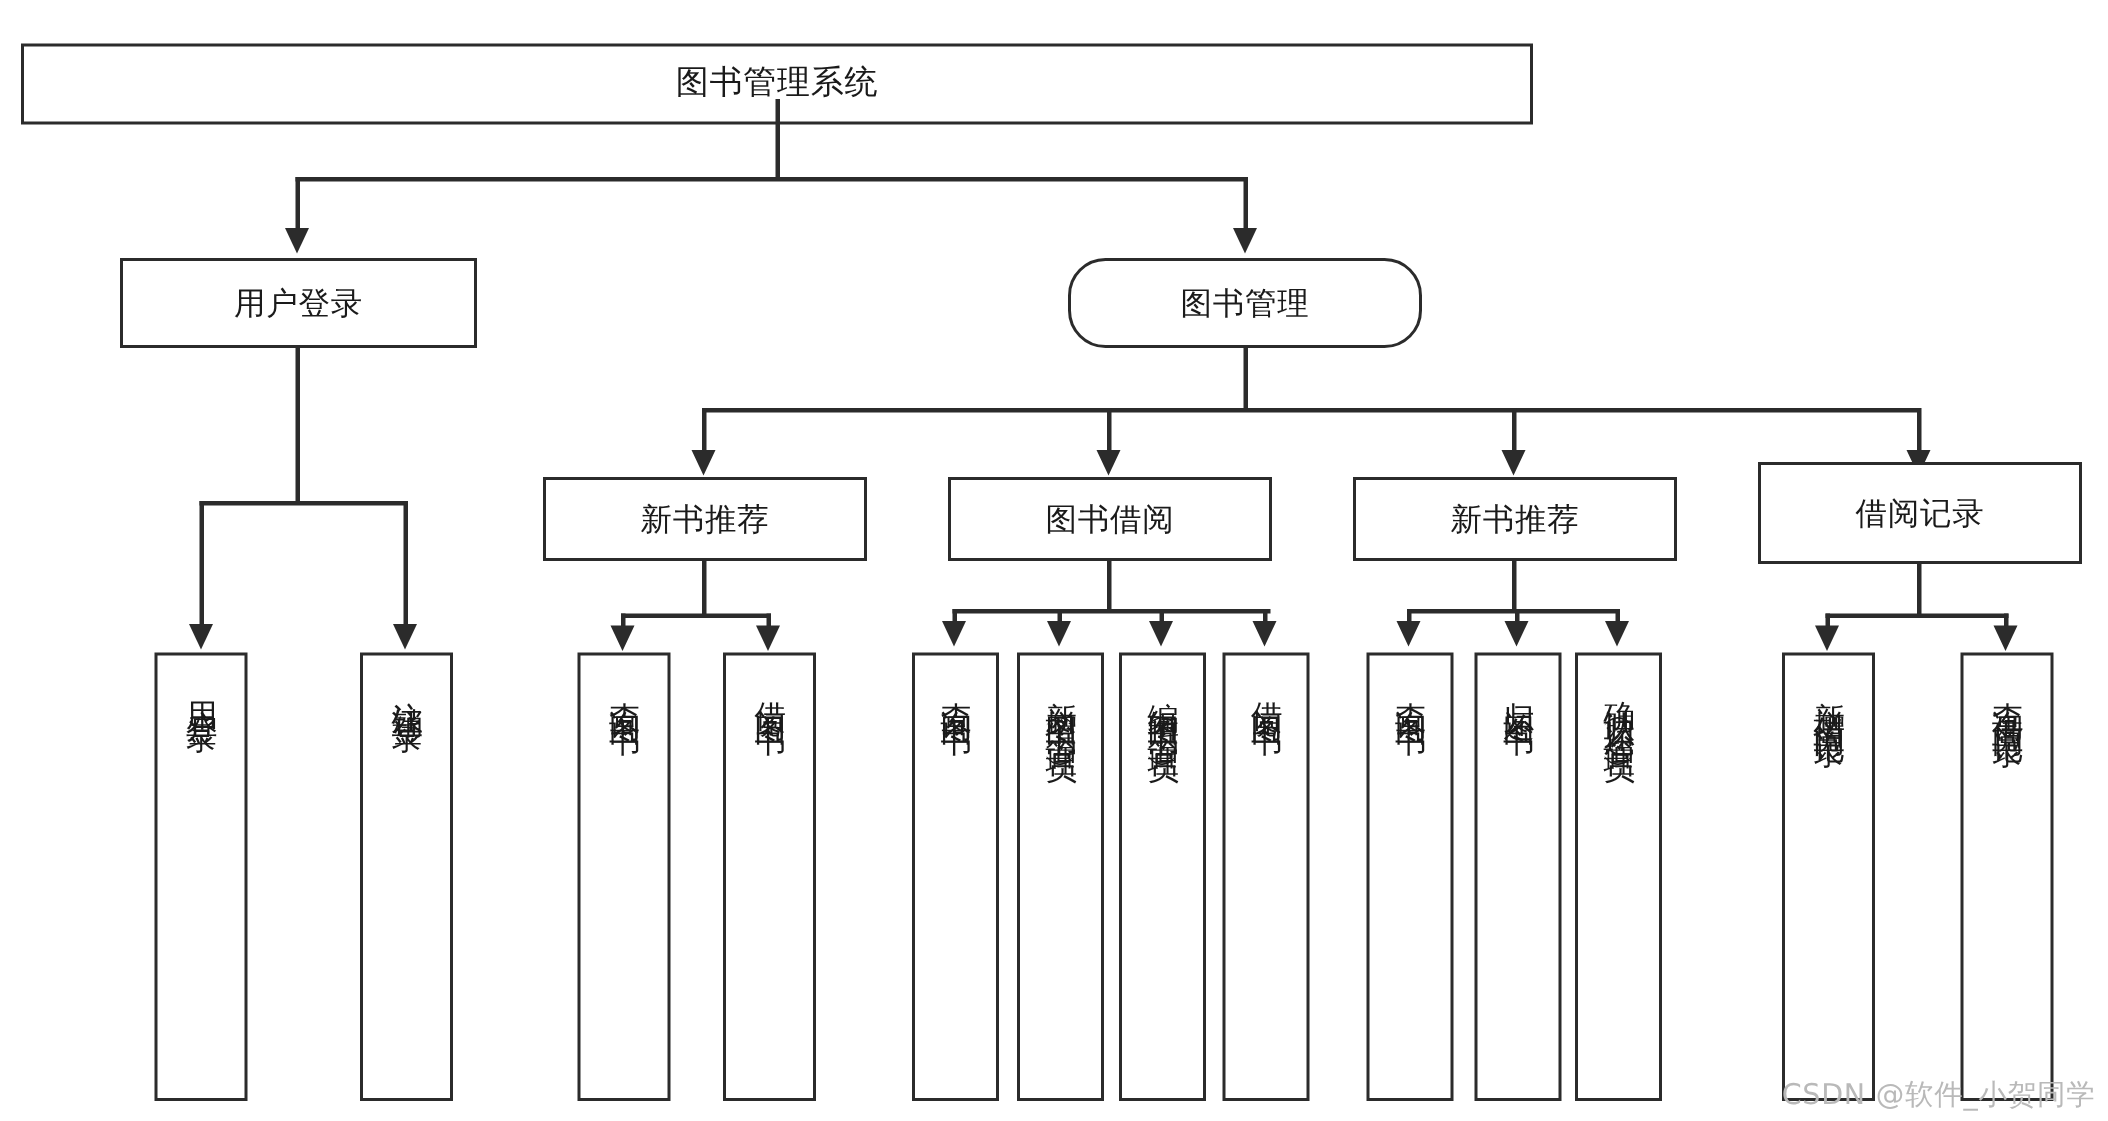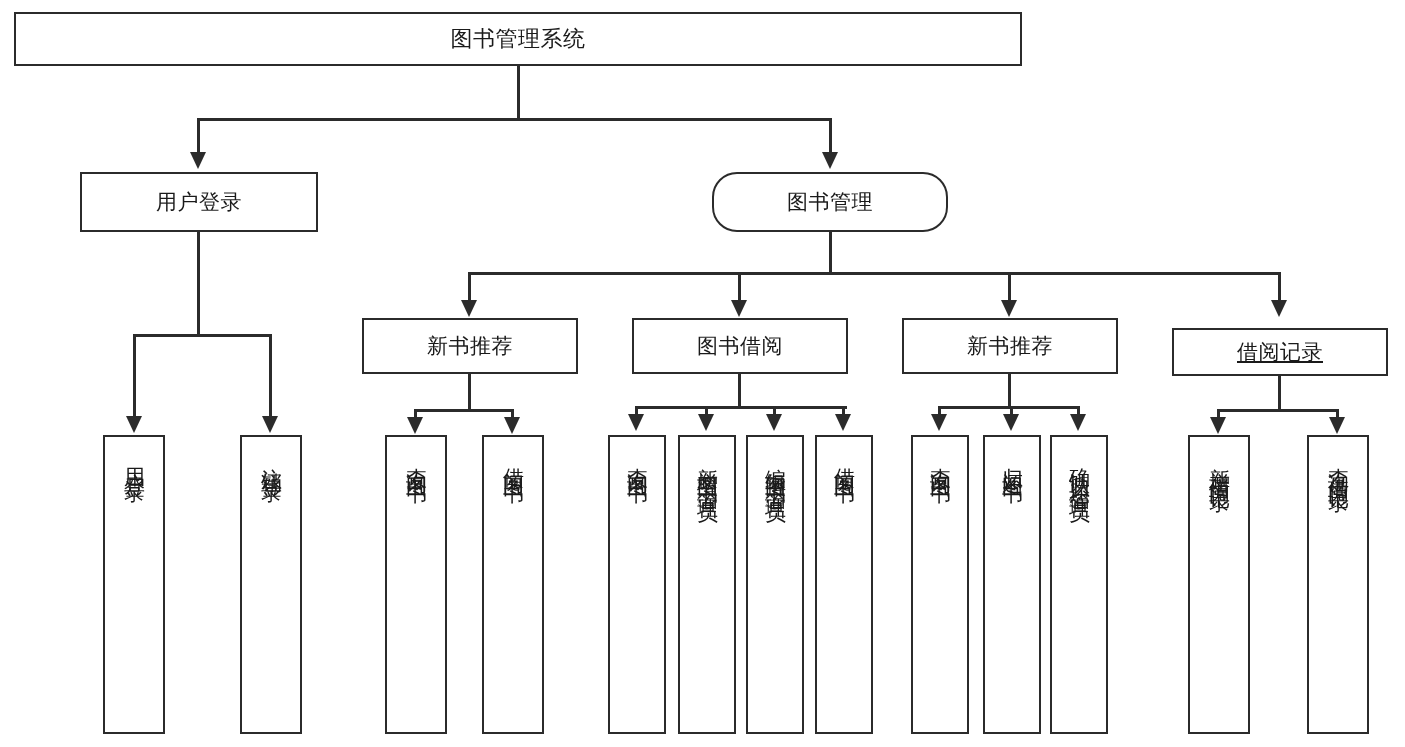--- a/index.html
+++ b/index.html
@@ -86,21 +86,21 @@
     letter-spacing: 0.5px;
     white-space: nowrap;
     user-select: none;
   }
 </style>
 </head>
 <body>
 
 <div id="canvas">
 
-  <div class="node root horiz" style="left:14px; top:12px; width:1008px; height:54px;">
+  <div class="node root horiz" style="left:14px; top:29px; width:1008px; height:54px;">
     <span class="node-label">图书管理系统</span>
   </div>
 
   <div class="vline" style="left:517px; top:66px; height:52px;"></div>
 
   <div class="hline" style="left:197px; top:118px; width:633px;"></div>
 
   <div class="vline" style="left:197px; top:118px; height:37px;"></div>
   <div class="arrow" style="left:190px; top:152px;"></div>
   <div class="vline" style="left:829px; top:118px; height:37px;"></div>
@@ -133,21 +133,21 @@
 
   <div class="node horiz" style="left:362px; top:318px; width:216px; height:56px;">
     <span class="node-label">新书推荐</span>
   </div>
   <div class="node horiz" style="left:632px; top:318px; width:216px; height:56px;">
     <span class="node-label">图书借阅</span>
   </div>
   <div class="node horiz" style="left:902px; top:318px; width:216px; height:56px;">
     <span class="node-label">新书推荐</span>
   </div>
-  <div class="node horiz" style="left:1172px; top:328px; width:216px; height:48px;text-decoration:underline;">
+  <div class="node horiz" style="left:1172px; top:308px; width:216px; height:68px;">
     <span class="node-label">借阅记录</span>
   </div>
 
   <div class="vline" style="left:468px; top:374px; height:37px;"></div>
   <div class="hline" style="left:414px; top:409px; width:100px;"></div>
   <div class="vline" style="left:414px; top:409px; height:10px;"></div>
   <div class="arrow" style="left:407px; top:417px;"></div>
   <div class="vline" style="left:511px; top:409px; height:10px;"></div>
   <div class="arrow" style="left:504px; top:417px;"></div>
 
@@ -215,14 +215,15 @@
     <span class="node-label">确认归还（管理员）</span>
   </div>
 
   <div class="node vert" style="left:1188px; top:435px; width:62px; height:299px;">
     <span class="node-label">新增借阅记录</span>
   </div>
   <div class="node vert" style="left:1307px; top:435px; width:62px; height:299px;">
     <span class="node-label">查询借阅记录</span>
   </div>
 
+  <div id="watermark">CSDN @软件_小贺同学</div>
 
 </div>
 
 </body></html>

